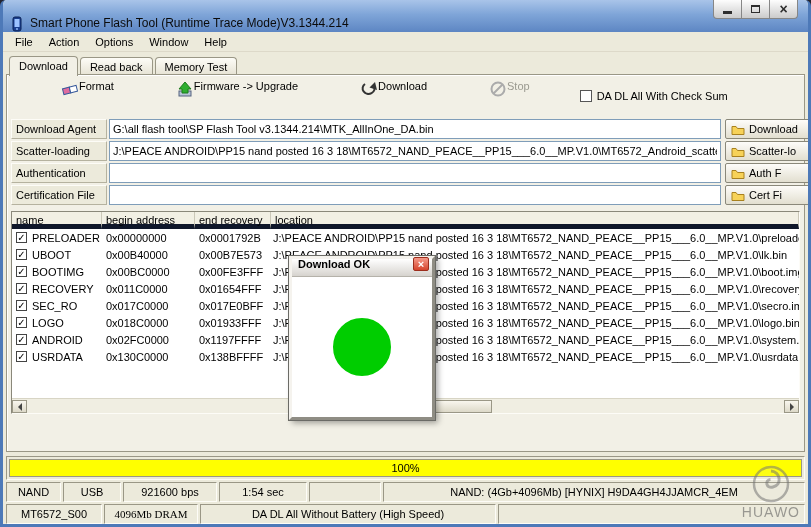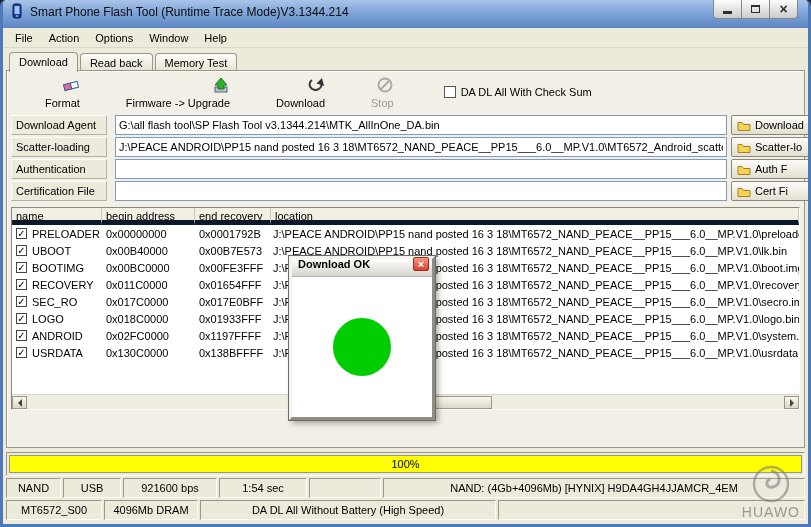--- a/index.html
+++ b/index.html
@@ -1,21 +1,21 @@
 <!DOCTYPE html>
 <html><head>
 <meta charset="utf-8">
 <style>
   html,body{margin:0;padding:0;background:#23232e;}
   *{box-sizing:border-box;}
   .window{position:relative;width:811px;height:527px;overflow:hidden;background:#eceadb;
     border:3px solid #4d79b8;border-top:none;border-radius:6px 6px 0 0;
     font-family:"Liberation Sans",sans-serif;font-size:11px;color:#000;}
   
-  .titlebar{height:28px;background:linear-gradient(#a9c4e9,#7fa5d8 45%,#5d86c3);display:flex;align-items:flex-end;padding:9px 6px;border-radius:4px 4px 0 0;}
+  .titlebar{height:28px;background:linear-gradient(#a9c4e9,#7fa5d8 45%,#5d86c3);display:flex;align-items:flex-start;padding:16px 6px;border-radius:4px 4px 0 0;}
   .titlebar .ticon{width:16px;height:16px;margin-right:5px;flex:0 0 auto;}
   .titlebar .ttext{font-size:12px;color:#0b0b0b;white-space:nowrap;overflow:hidden;}
   .caps{position:absolute;top:0;right:10px;display:flex;z-index:5;}
   .cap{width:29px;height:19px;background:linear-gradient(#fdfdfd,#cbcbcb);border:1px solid #868686;border-top:none;
     display:flex;align-items:center;justify-content:center;margin-left:-1px;}
   .cap:first-child{border-radius:0 0 0 4px;}
   .cap:last-child{border-radius:0 0 4px 0;}
   .g-min{width:9px;height:3px;background:#2e2e2e;margin-top:7px;}
   .g-max{width:9px;height:8px;border:1px solid #2e2e2e;border-top:2px solid #2e2e2e;}
   .g-close{font-size:14px;font-weight:bold;color:#2e2e2e;line-height:14px;}
@@ -24,30 +24,30 @@
   .menuitem{padding:2px 8px;}
   
   .tabsrow{height:22px;padding-left:6px;display:flex;align-items:flex-end;}
   .tab{border:1px solid #9a9786;border-bottom:none;border-radius:4px 4px 0 0;padding:3px 9px 2px;margin-right:2px;
     background:linear-gradient(#fdfcf7,#e6e3d4);position:relative;top:1px;}
   .tab.active{background:#f2f0e6;padding-bottom:4px;top:2px;z-index:3;}
   
   .tab-panel{margin:0 3px;height:378px;border:1px solid #9a9786;background:#f2f0e6;position:relative;box-shadow:inset 1px 1px 0 #fff;}
   
   .toolbar{height:42px;display:flex;align-items:flex-start;padding:5px 0 0 38px;}
-  .tool{display:flex;flex-direction:column;align-items:flex-end;margin-right:46px;cursor:default;}
+  .tool{display:flex;flex-direction:row;align-items:flex-start;margin-right:46px;cursor:default;margin-left:16px;}
   .tool .ticonbox{height:18px;margin-bottom:3px;display:flex;align-items:center;}
   .tool.disabled .tlabel{color:#9b9a90;}
   .chkgroup{display:flex;align-items:center;margin-left:4px;margin-top:10px;}
   .chkbox{width:12px;height:12px;border:1px solid #565656;background:#fff;margin-right:5px;}
   
   .frow{display:flex;align-items:center;margin:2px 4px;height:20px;overflow:visible;}
   .flabel{flex:0 0 96px;height:20px;line-height:18px;padding-left:4px;background:#eceadb;
     border:1px solid;border-color:#fdfcf7 #b5b29f #b5b29f #fdfcf7;}
-  .finput{flex:0 0 612px;height:20px;border:1px solid #7f9db9;background:#fff;margin-left:8px;padding:0 3px;
+  .finput{flex:0 0 612px;height:20px;border:1px solid #7f9db9;background:#fff;margin-left:2px;padding:0 3px;
     font-family:"Liberation Sans",sans-serif;font-size:11px;color:#000;}
   .fbtn{flex:0 0 112px;margin-left:4px;height:20px;display:flex;align-items:center;gap:4px;padding:0 5px;
     background:linear-gradient(#fdfcf9,#e2dfd0);border:1px solid #8a887a;border-radius:2px;overflow:hidden;white-space:nowrap;}
   
   .listview{margin:6px 4px 0;height:203px;background:#fff;border:1px solid;border-color:#8a887a #fdfcf7 #fdfcf7 #8a887a;
     display:flex;flex-direction:column;overflow:hidden;}
   .lheader{display:flex;height:17px;flex:0 0 auto;}
   .hcell{border-right:1px solid #cbc8b8;border-bottom:5px solid #0f172a;background:#f2f0e4;padding:2px 0 0 4px;}
   .h-name{flex:0 0 90px;} .h-begin{flex:0 0 93px;} .h-end{flex:0 0 76px;} .h-loc{flex:1;}
   .trow{display:flex;height:17px;align-items:center;flex:0 0 auto;}
@@ -69,21 +69,21 @@
   .progress-track{position:relative;height:18px;border:1px solid #9a9786;background:#ffff00;}
   .progress-fill{position:absolute;left:0;top:0;bottom:0;width:100%;background:#ffff00;}
   .progress-label{position:absolute;left:0;right:0;top:0;text-align:center;line-height:17px;color:#000;}
   
   .statusrow{display:flex;margin:2px 3px 0;height:20px;gap:2px;}
   .scell{border:1px solid;border-color:#9a9786 #fdfcf7 #fdfcf7 #9a9786;background:#eceadb;line-height:18px;
     text-align:center;overflow:hidden;white-space:nowrap;}
   .s-bytes{flex:0 0 188px;text-align:left;padding-left:5px;}
   .s-nand{flex:0 0 55px;} .s-usb{flex:0 0 58px;} .s-baud{flex:0 0 94px;} .s-time{flex:0 0 88px;}
   .s-gap{flex:0 0 72px;} .s-chip{flex:1;}
-  .s-plat{flex:0 0 96px;} .s-dram{flex:0 0 94px;} .s-mode{flex:0 0 296px;} .s-rest{flex:1;}
+  .s-plat{flex:0 0 96px;} .s-dram{flex:0 0 94px;font-family:Liberation Serif, serif;} .s-mode{flex:0 0 296px;} .s-rest{flex:1;}
   
   .dialog{position:absolute;left:286px;top:256px;width:146px;height:164px;background:#fff;z-index:40;
     border:3px solid;border-color:#f5f3ee #8f8d84 #8f8d84 #f5f3ee;outline:1px solid #6b6b66;
     box-shadow:3px 3px 6px rgba(0,0,0,.35);display:flex;flex-direction:column;}
   .dtitle{height:18px;flex:0 0 18px;background:linear-gradient(#ffffff,#d6d3ce);display:flex;align-items:center;
     padding:0 3px 8px 6px;border-bottom:1px solid #b5b2aa;font-weight:bold;justify-content:center;}
   .dclose{margin-left:auto;width:16px;height:14px;background:linear-gradient(#f59a8a,#d5442c);border:1px solid #9c2d1c;
     border-radius:2px;color:#fff;font-weight:bold;font-size:11px;line-height:12px;text-align:center;}
   .dbody{flex:1;display:flex;align-items:center;justify-content:center;background:#fff;}
   .donut{width:46px;height:46px;border:29px solid #00cd00;border-radius:50%;}

